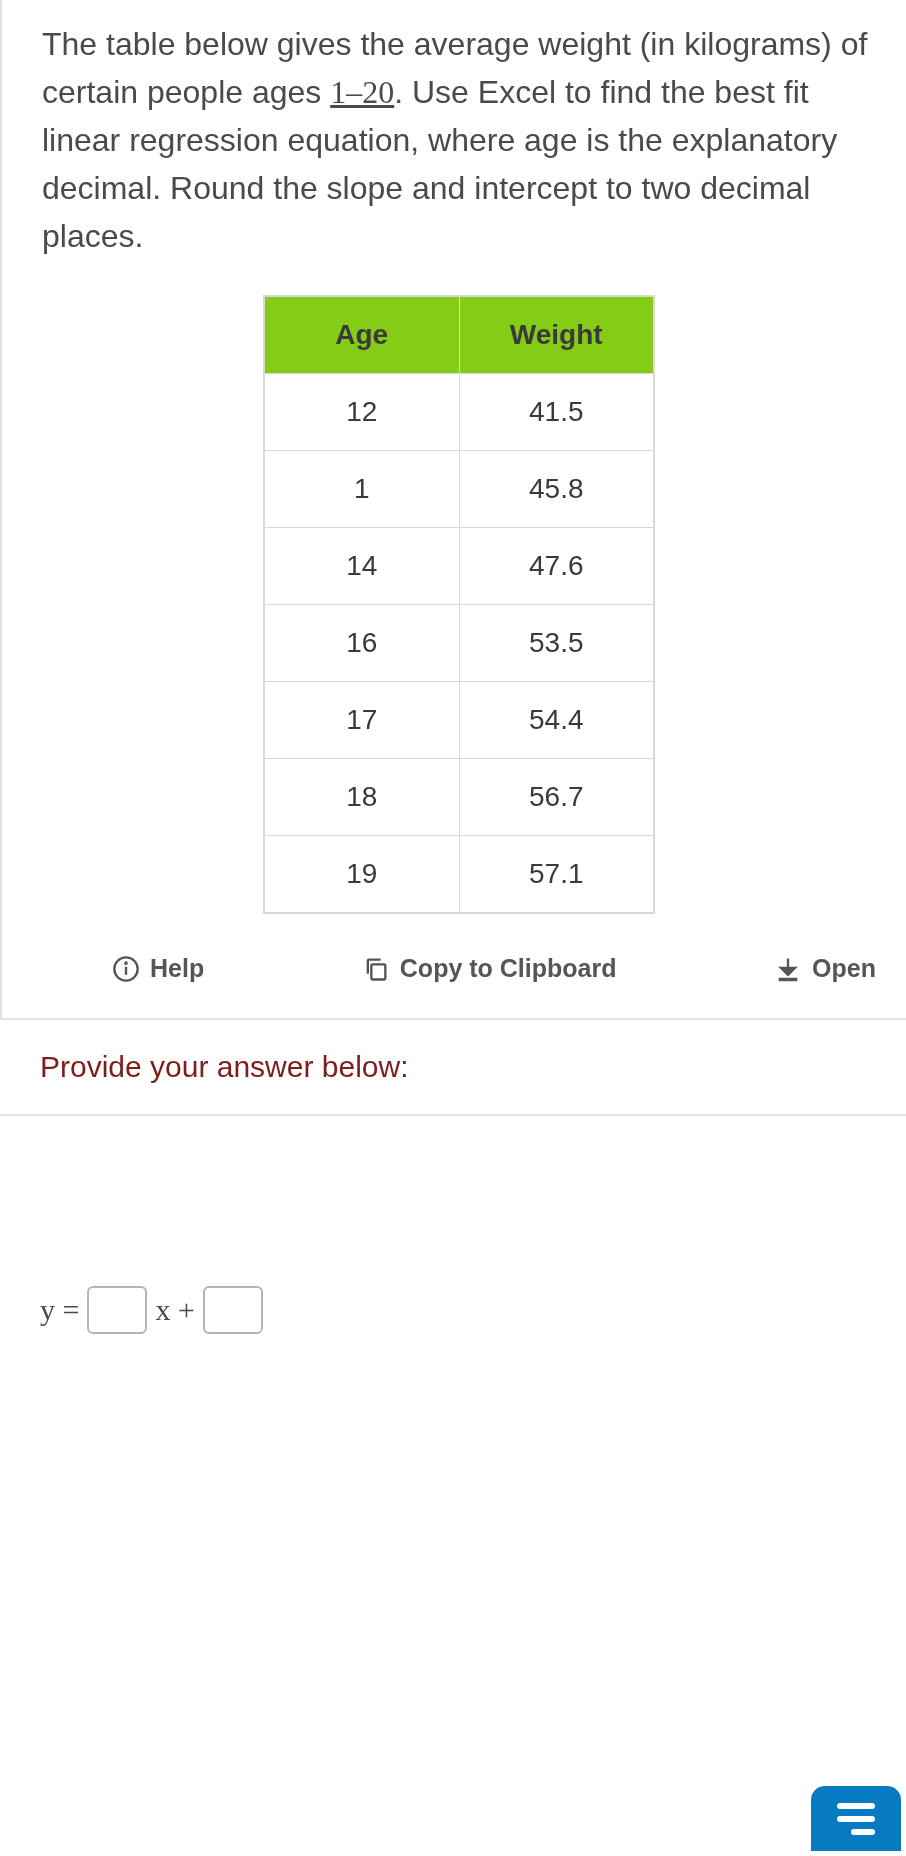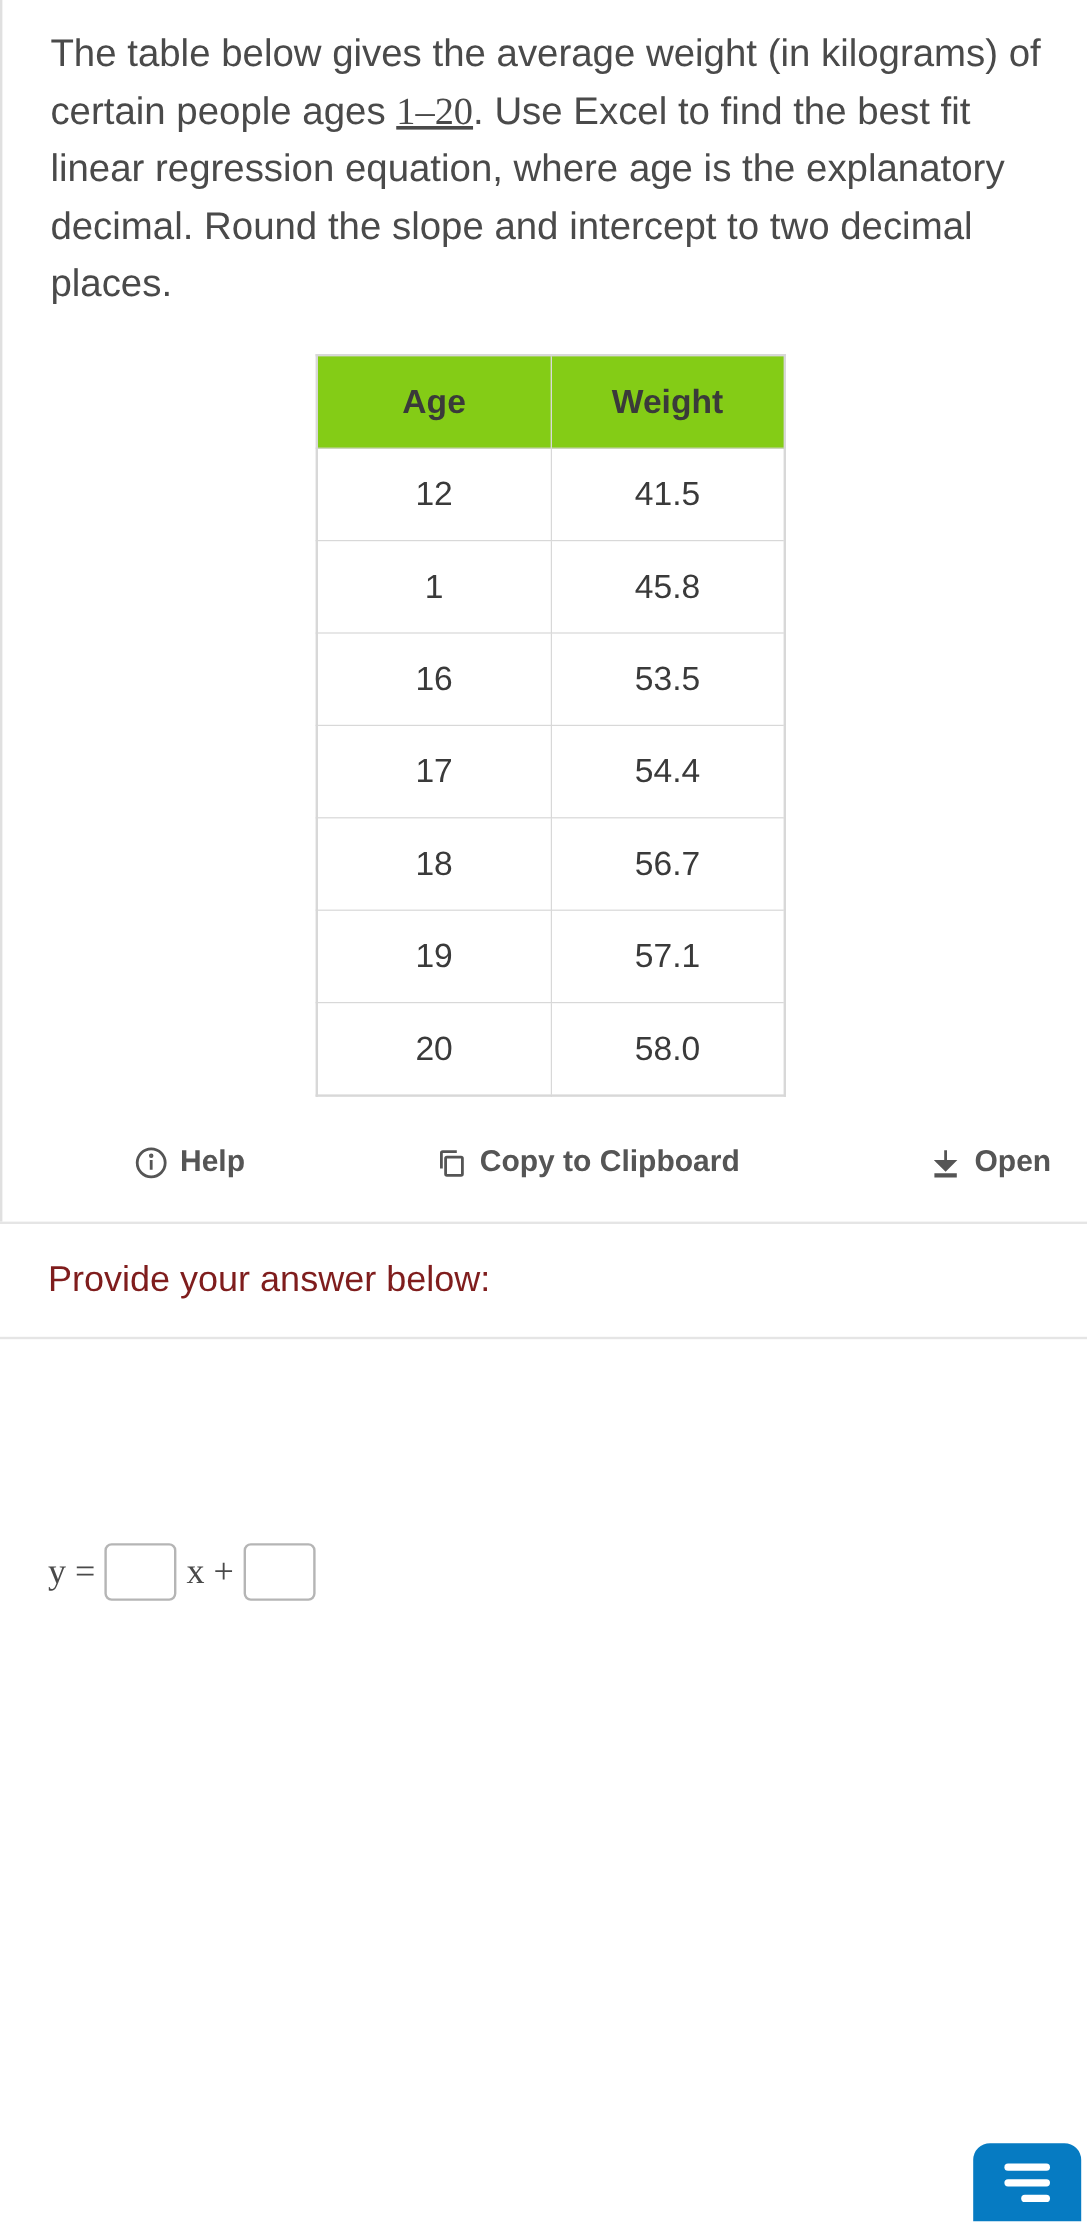--- a/index.html
+++ b/index.html
@@ -157,38 +157,38 @@
       <tbody>
         <tr>
           <td>12</td>
           <td>41.5</td>
         </tr>
         <tr>
           <td>1</td>
           <td>45.8</td>
         </tr>
         <tr>
+          <td>14</td>
+          <td>47.6</td>
+        </tr>
+        <tr>
           <td>16</td>
           <td>53.5</td>
         </tr>
         <tr>
           <td>17</td>
           <td>54.4</td>
         </tr>
         <tr>
           <td>18</td>
           <td>56.7</td>
         </tr>
         <tr>
           <td>19</td>
           <td>57.1</td>
-        </tr>
-        <tr>
-          <td>20</td>
-          <td>58.0</td>
         </tr>
       </tbody>
     </table>
   </div>
 
   <div class="actions">
     <span class="action-item">
       <span class="action-icon info-icon">
         <svg width="28" height="28" viewBox="0 0 24 24" fill="none" stroke-width="2">
           <circle cx="12" cy="12" r="10"></circle>

